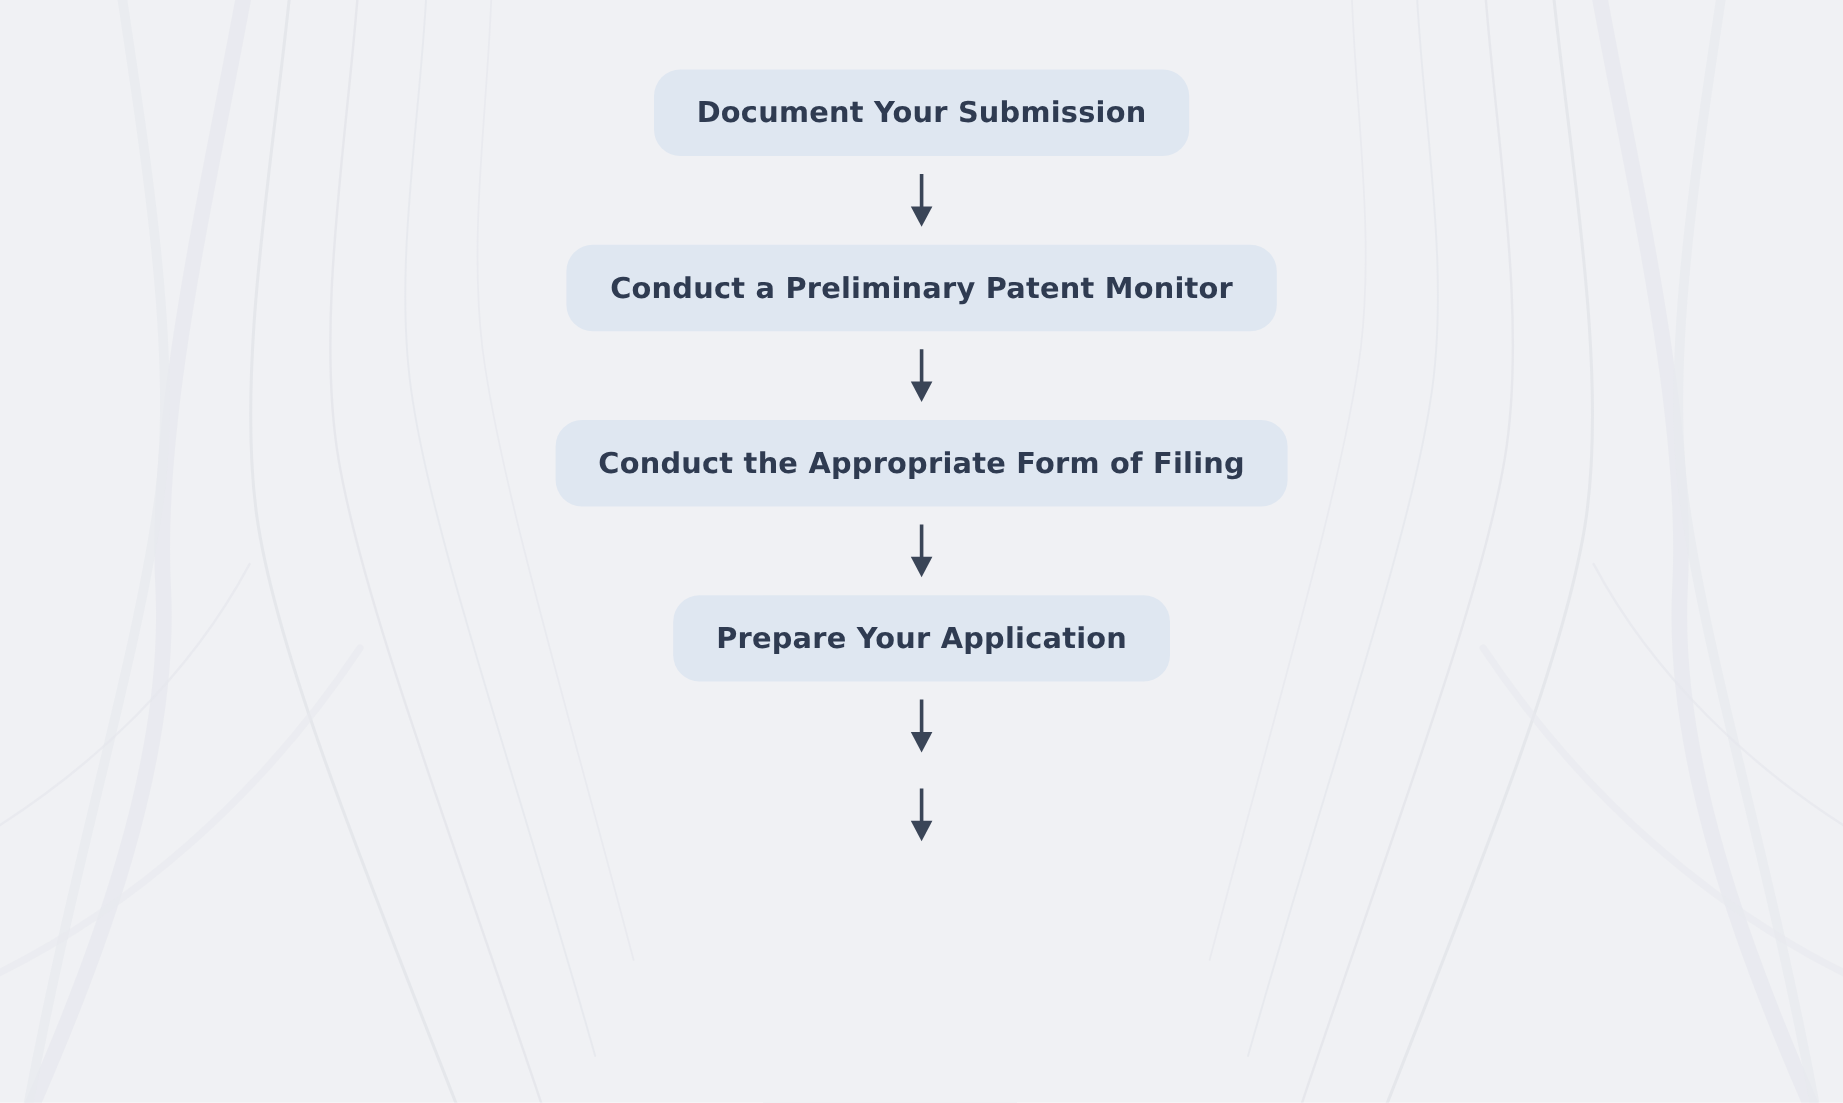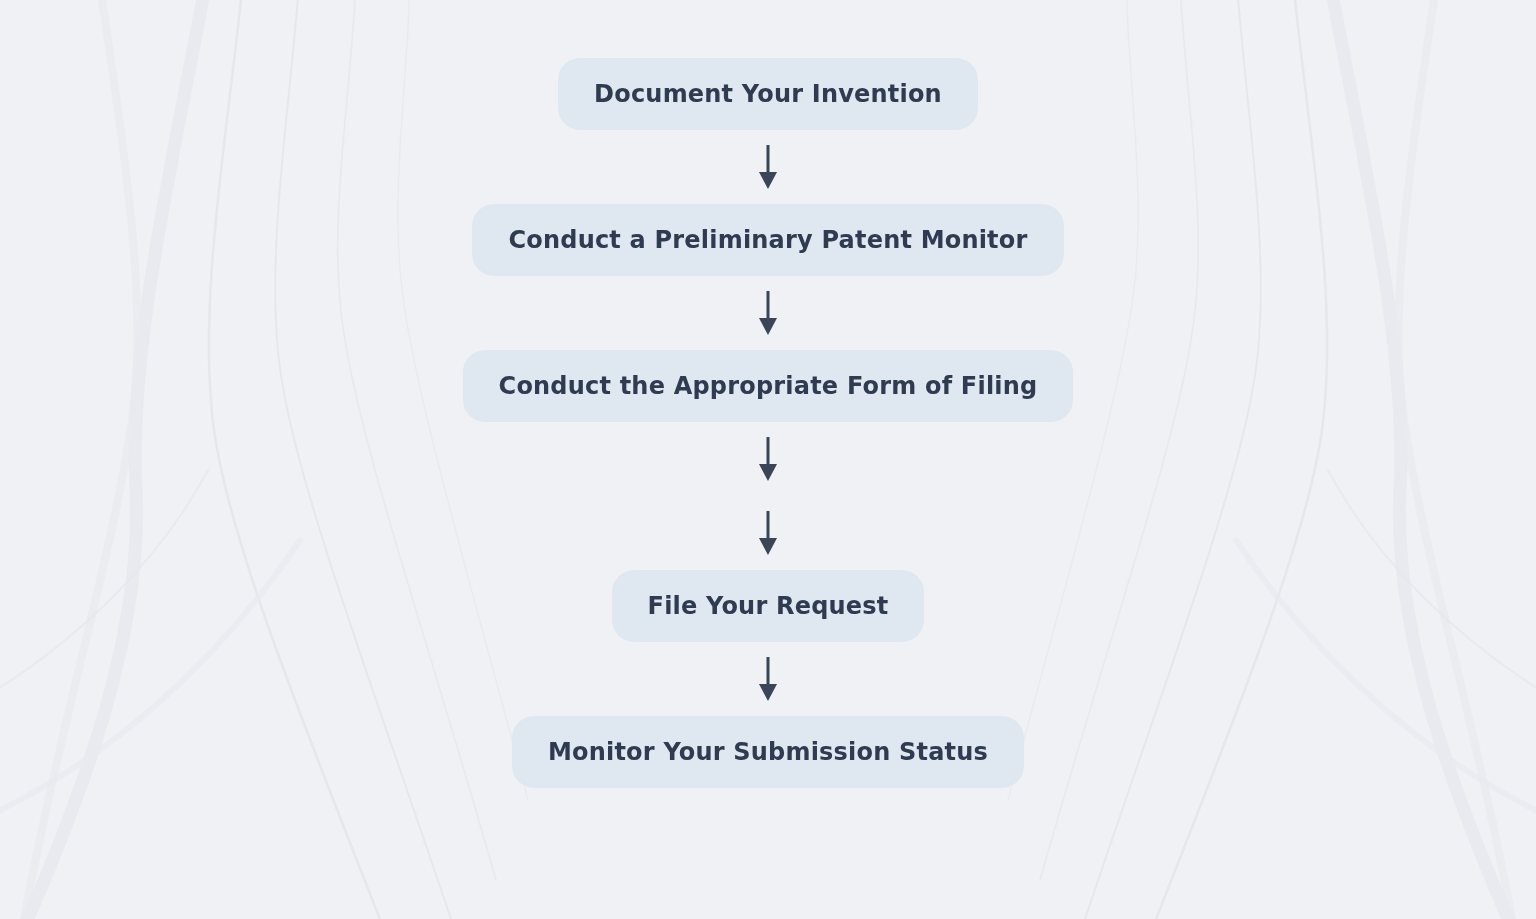--- a/index.html
+++ b/index.html
@@ -85,50 +85,49 @@
       <path class="decor-line" stroke="#e5e7ec" stroke-width="1.6" opacity="0.8" d="M 356,-20 C 352,92 326,224 344,334 C 362,452 428,640 496,880"></path>
       <path class="decor-line" stroke="#e5e7ec" stroke-width="1.4" opacity="0.7" d="M 410,-20 C 408,80 390,190 402,290 C 416,400 470,580 528,800"></path>
       <path class="decor-line" stroke="#e7e9ee" stroke-width="8" opacity="0.7" d="M 96,-40 C 120,120 150,300 132,420 C 112,560 60,720 20,940"></path>
       <path class="decor-line" stroke="#e5e7ec" stroke-width="2" opacity="0.7" d="M -20,700 C 80,640 160,560 208,470"></path>
       <path class="decor-line" stroke="#e7e9ee" stroke-width="6" opacity="0.6" d="M -20,820 C 110,760 220,660 300,540"></path>
     </g>
   </svg>
 
   <div class="flow">
 
-    <div class="step-box">Document Your Invention</div>
+    <div class="step-box">Document Your Submission</div>
 
     <svg class="arrow" viewBox="0 0 26 74">
       <line x1="13" y1="15" x2="13" y2="44"></line>
       <polygon points="4,42 22,42 13,59"></polygon>
     </svg>
 
     <div class="step-box">Conduct a Preliminary Patent Monitor</div>
 
     <svg class="arrow" viewBox="0 0 26 74">
       <line x1="13" y1="15" x2="13" y2="44"></line>
       <polygon points="4,42 22,42 13,59"></polygon>
     </svg>
 
     <div class="step-box">Conduct the Appropriate Form of Filing</div>
 
     <svg class="arrow" viewBox="0 0 26 74">
       <line x1="13" y1="15" x2="13" y2="44"></line>
       <polygon points="4,42 22,42 13,59"></polygon>
     </svg>
 
+    <div class="step-box">Prepare Your Application</div>
 
     <svg class="arrow" viewBox="0 0 26 74">
       <line x1="13" y1="15" x2="13" y2="44"></line>
       <polygon points="4,42 22,42 13,59"></polygon>
     </svg>
 
-    <div class="step-box">File Your Request</div>
 
     <svg class="arrow" viewBox="0 0 26 74">
       <line x1="13" y1="15" x2="13" y2="44"></line>
       <polygon points="4,42 22,42 13,59"></polygon>
     </svg>
 
-    <div class="step-box">Monitor Your Submission Status</div>
 
   </div>
 </div>
 
 </body></html>

